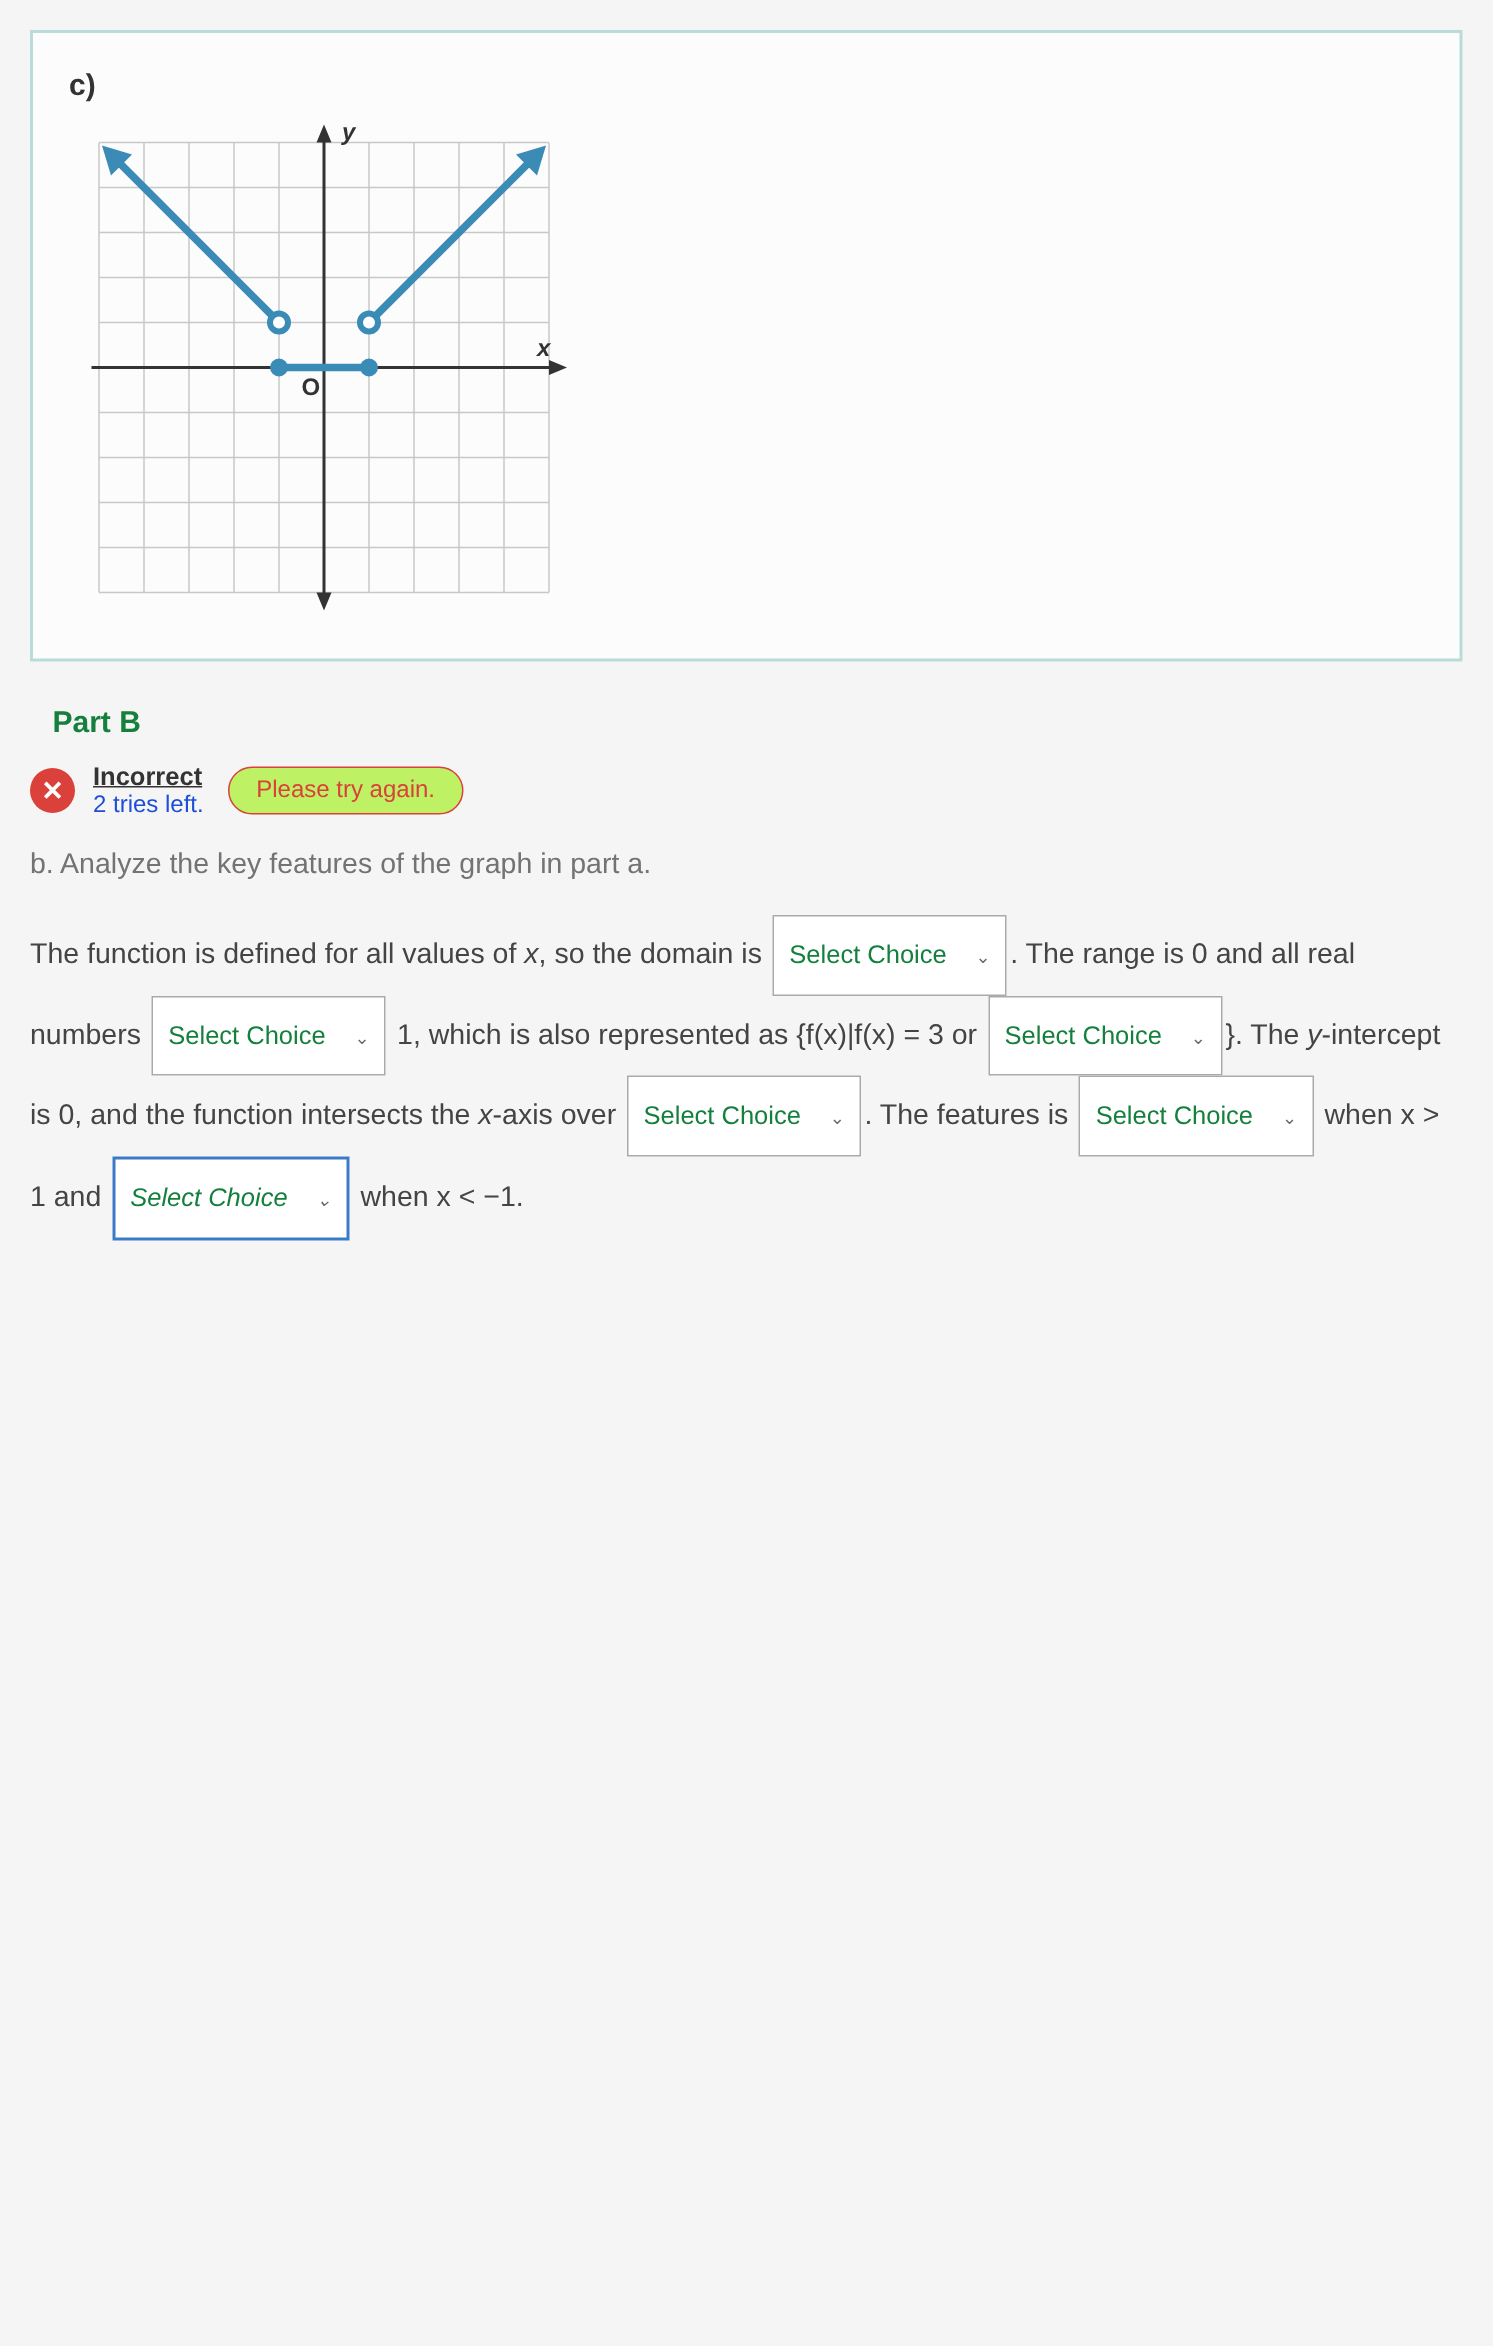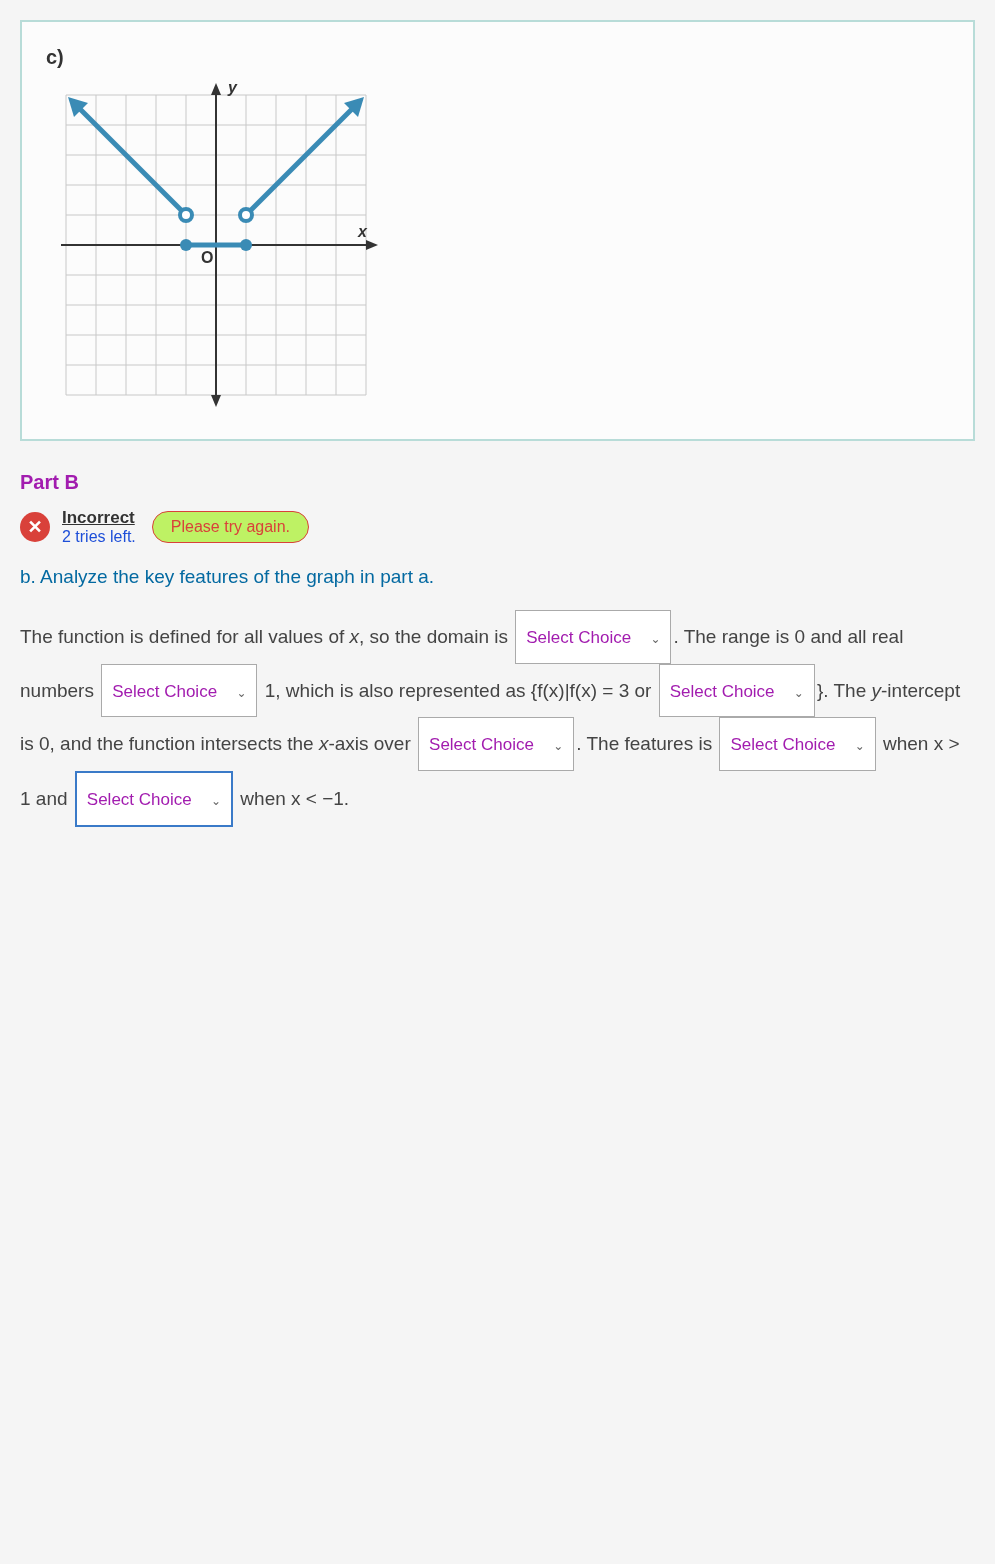--- a/index.html
+++ b/index.html
@@ -20,22 +20,23 @@
     }
     .graph-label {
       font-weight: bold;
       font-size: 20px;
       margin-bottom: 6px;
       display: block;
     }
     .part-label {
       font-weight: 700;
       font-size: 20px;
-      color: #a21caf;
+      color: #15803d;
       margin-bottom: 14px;
+      margin-left: 15px;
     }
     .feedback-row {
       display: flex;
       align-items: center;
       gap: 12px;
       margin-bottom: 20px;
     }
     .x-badge {
       width: 30px;
       height: 30px;
@@ -64,43 +65,44 @@
       color: #d9413a;
       background: #bef264;
       border-radius: 999px;
       padding: 6px 18px;
       font-size: 16px;
       cursor: pointer;
       margin-left: 4px;
     }
     .question-b {
       font-size: 19px;
-      color: #0369a1;
+      color: #737373;
       margin-bottom: 22px;
     }
     .paragraph {
       font-size: 19px;
       color: #444;
       line-height: 2.3;
     }
     .math-var { font-style: italic; }
     .select-wrapper {
       display: inline-block;
       border: 1px solid #aaa;
       padding: 4px 10px;
       background: #fff;
       vertical-align: baseline;
       margin: 0 2px;
       white-space: nowrap;
     }
     .select-wrapper.highlighted {
       border: 2px solid #3a7ac8;
+      font-style: italic;
     }
     .select-label {
-      color: #a21caf;
+      color: #15803d;
       font-size: 17px;
     }
     .select-chevron {
       margin-left: 14px;
       font-size: 12px;
       color: #666;
       display: inline-block;
     }
     svg.graph {
       display: block;

